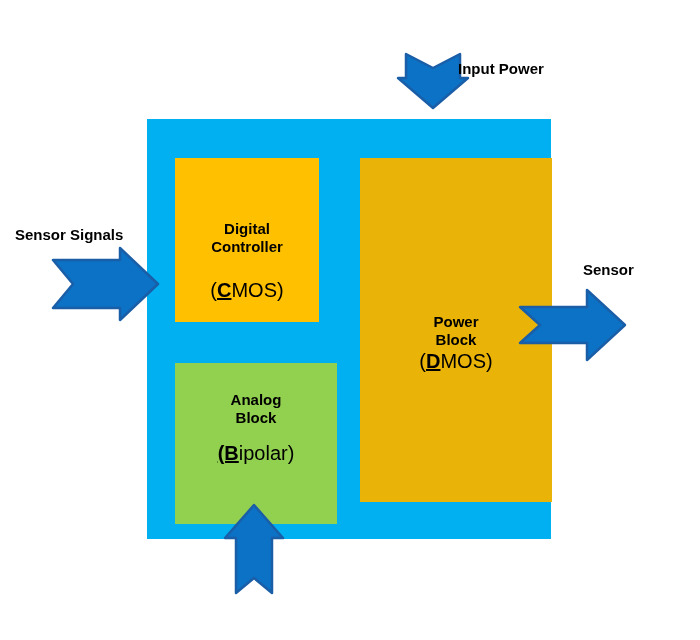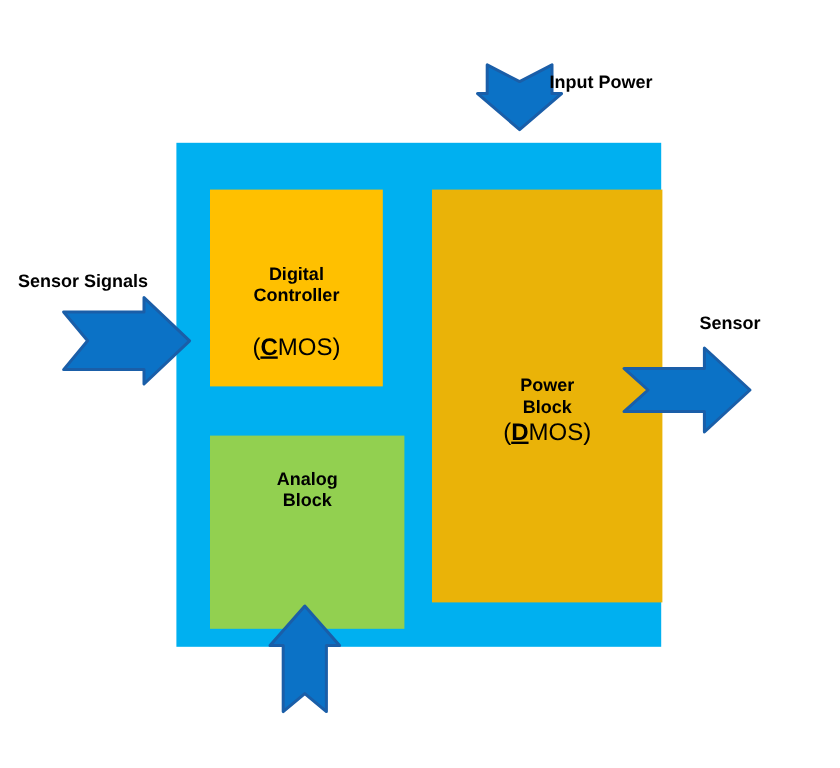--- a/index.html
+++ b/index.html
@@ -113,20 +113,21 @@
       <div>Controller</div>
     </div>
     <div class="block-tech"><span>(</span><span class="tech-key">C</span><span>MOS)</span></div>
   </div>
 
   <div class="block block-analog">
     <div class="block-title">
       <div>Analog</div>
       <div>Block</div>
     </div>
+    <div class="block-tech"><span></span><span class="tech-key">(B</span><span>ipolar)</span></div>
   </div>
 
   <div class="block block-power">
     <div class="block-title">
       <div>Power</div>
       <div>Block</div>
     </div>
     <div class="block-tech"><span>(</span><span class="tech-key">D</span><span>MOS)</span></div>
   </div>
 

